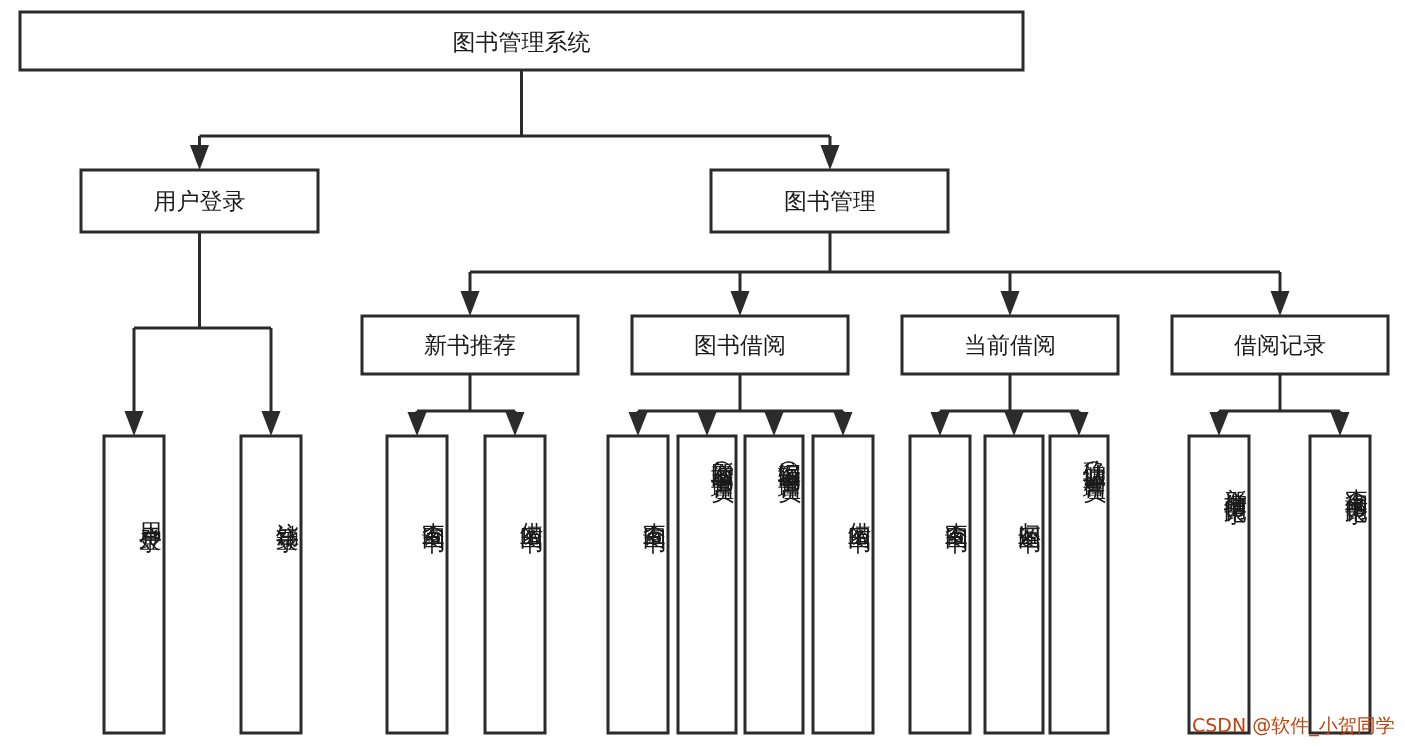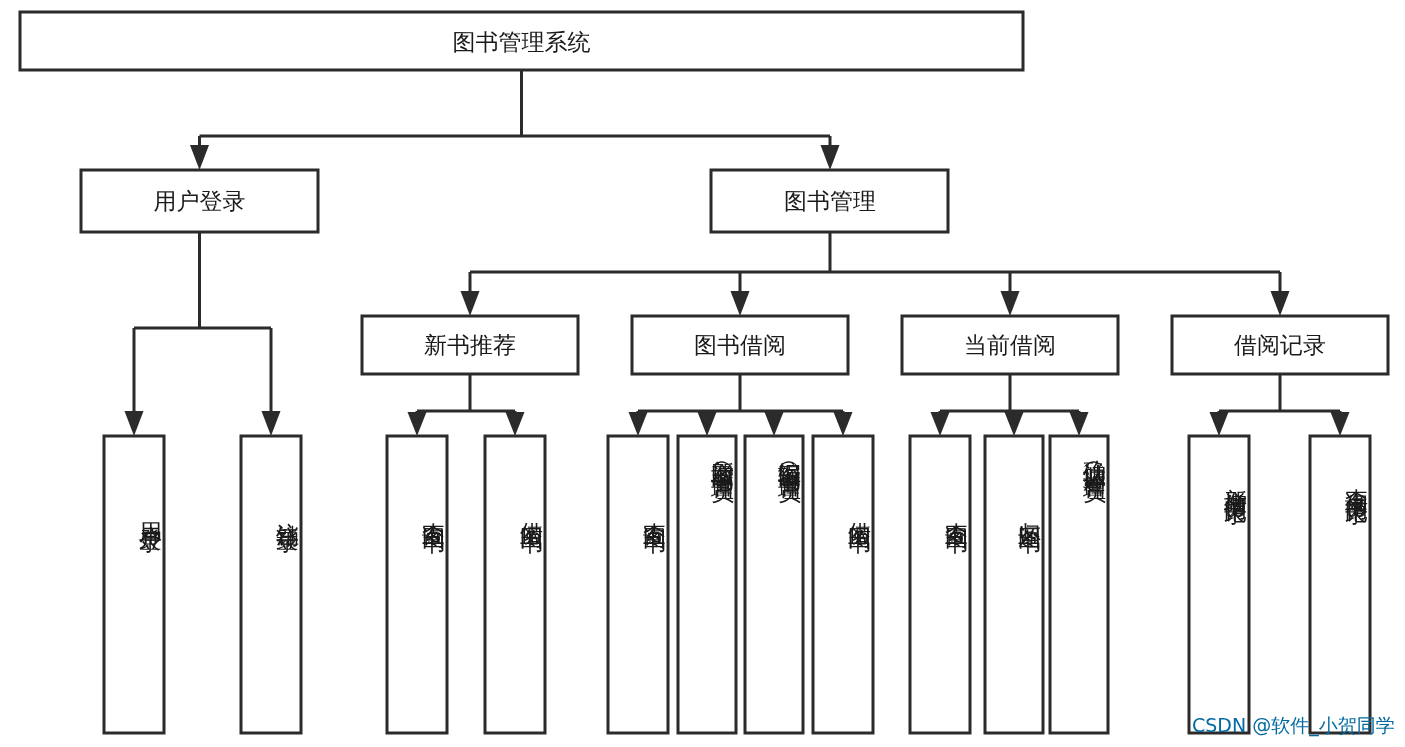--- a/index.html
+++ b/index.html
@@ -59,21 +59,21 @@
     color: #1a1a1a;
     letter-spacing: 3px;
     white-space: nowrap;
     text-align: center;
     pointer-events: none;
   }
   .watermark {
     position: absolute;
     font-family: "DejaVu Sans", "Liberation Sans", sans-serif;
     font-size: 19px;
-    color: #0369a1;
+    color: #c2410c;
     white-space: nowrap;
     left: 1192px;
     top: 713px;
   }
 </style>
 </head>
 <body>
 
 <div id="diagram-root">
 

